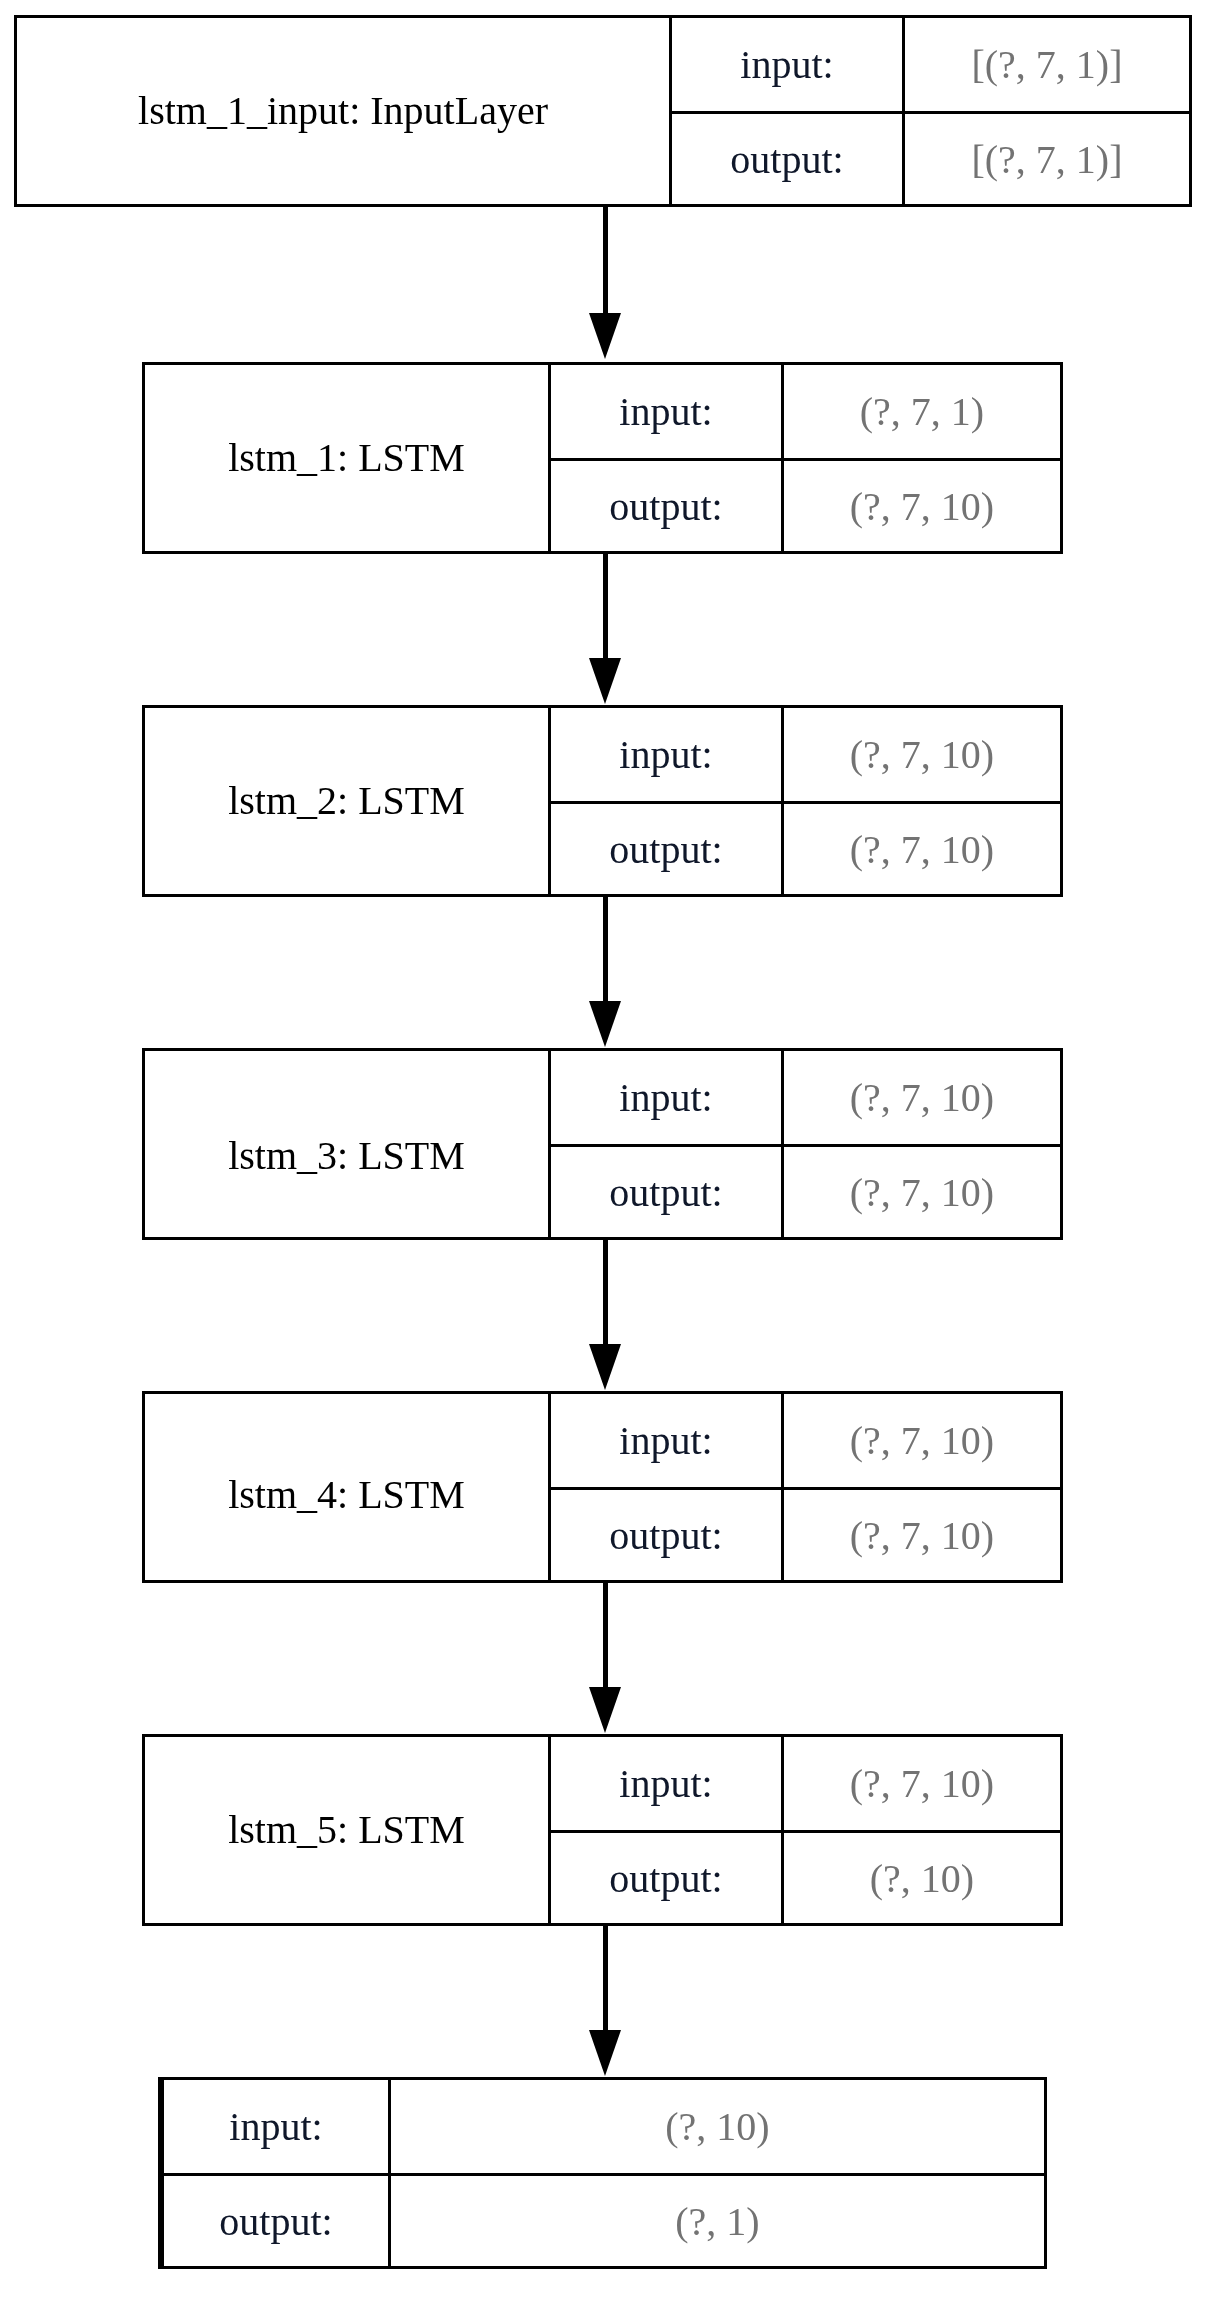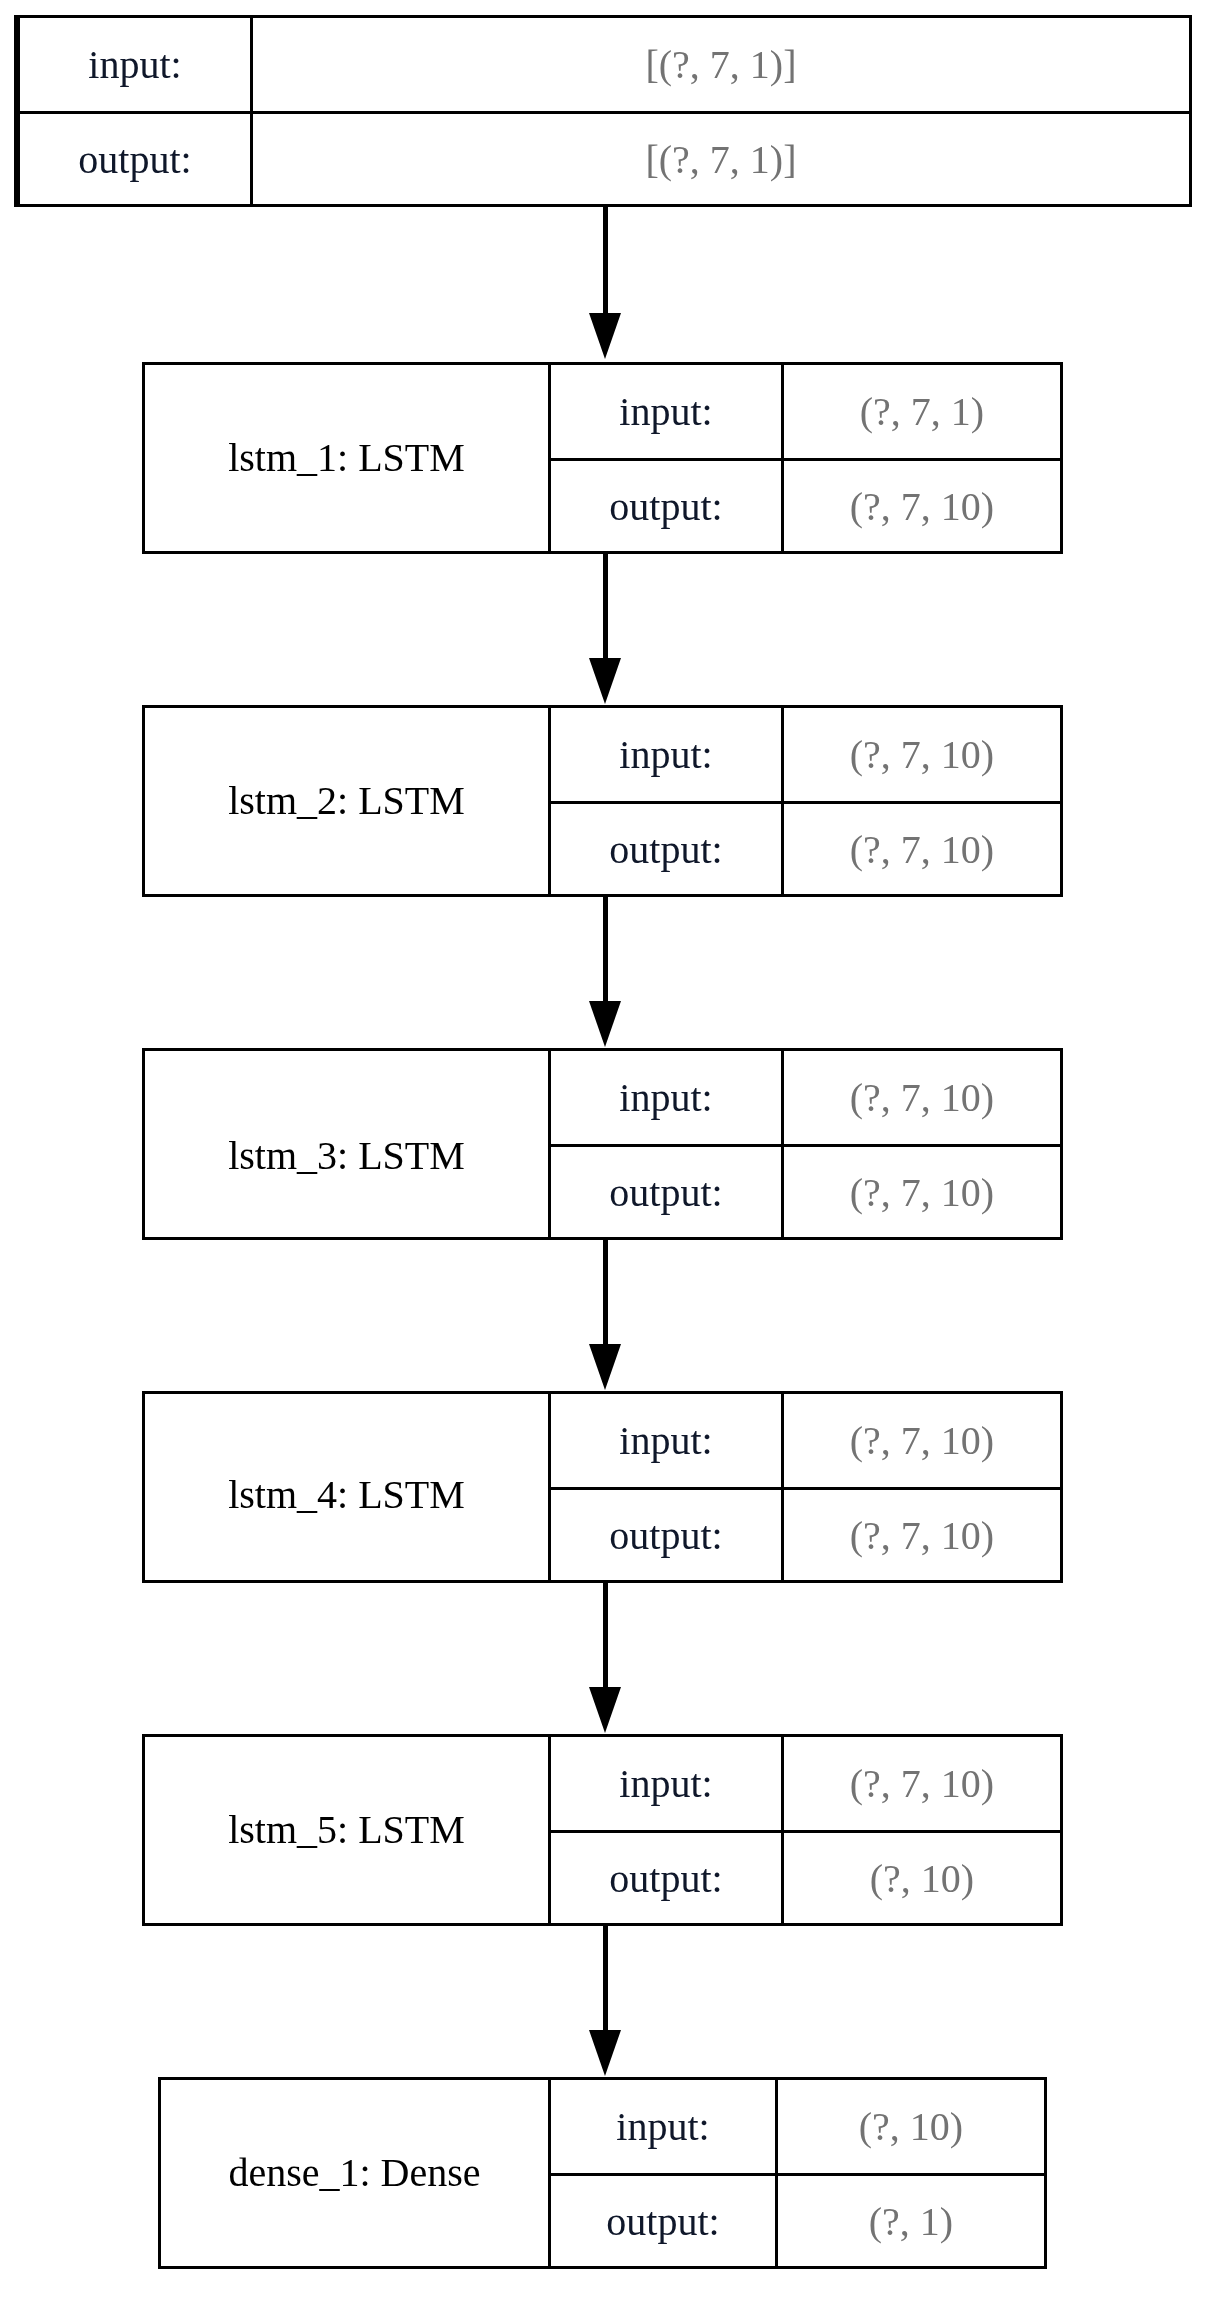--- a/index.html
+++ b/index.html
@@ -105,20 +105,21 @@
     border-right: 16px solid transparent;
     border-top: 46px solid #000000;
   }
 </style>
 </head>
 <body>
 
 <div id="diagram">
 
   <div class="node" style="left:14px; top:15px; width:1178px; height:192px;">
+    <div class="node-name" style="width:652px;">lstm_1_input: InputLayer</div>
     <div class="node-io">
       <div class="io-row">
         <div class="io-label" style="width:230px;">input:</div>
         <div class="io-shape">[(?, 7, 1)]</div>
       </div>
       <div class="io-row second">
         <div class="io-label" style="width:230px;">output:</div>
         <div class="io-shape">[(?, 7, 1)]</div>
       </div>
     </div>
@@ -218,21 +219,20 @@
       </div>
     </div>
   </div>
 
   <div class="edge">
     <div class="edge-line" style="left:603px; top:1926px; height:106px;"></div>
     <div class="edge-head" style="left:589px; top:2030px;"></div>
   </div>
 
   <div class="node" style="left:158px; top:2077px; width:889px; height:192px;">
-    <div class="node-name" style="width:387px;">dense_1: Dense</div>
     <div class="node-io">
       <div class="io-row">
         <div class="io-label" style="width:224px;">input:</div>
         <div class="io-shape">(?, 10)</div>
       </div>
       <div class="io-row second">
         <div class="io-label" style="width:224px;">output:</div>
         <div class="io-shape">(?, 1)</div>
       </div>
     </div>

